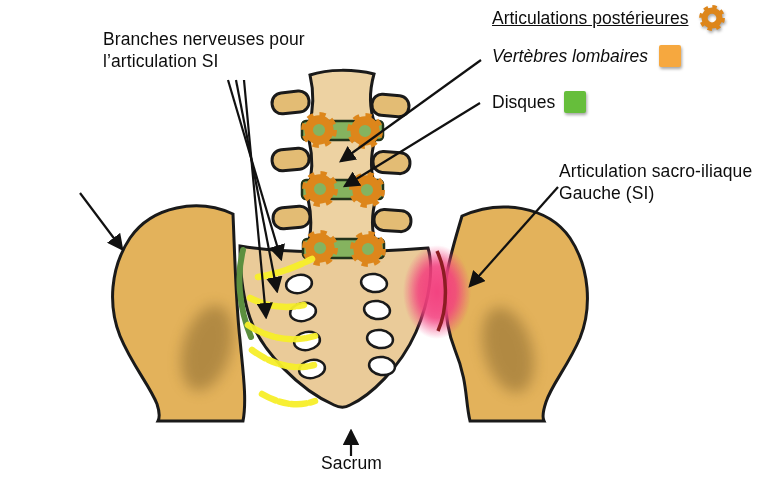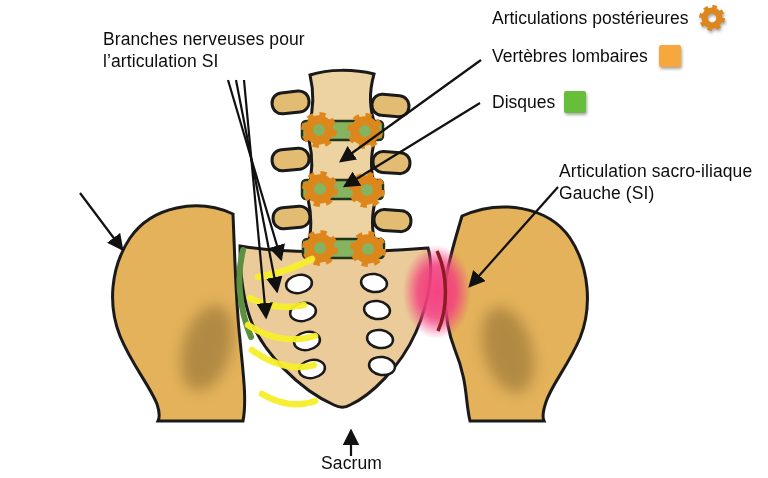--- a/index.html
+++ b/index.html
@@ -14,22 +14,22 @@
   }
   .lbl-branches{left:103px;top:28px;}
   .lbl-bassin{left:4px;top:157px;}
   .lbl-artsi{left:559px;top:160px;width:212px;}
   .lbl-sacrum{left:300px;top:452px;width:103px;text-align:center;}
   .legend-row{
     position:absolute;display:flex;align-items:center;gap:10px;
     font-size:17.5px;white-space:nowrap;
   }
   .legend-row .ic{filter:drop-shadow(1px 2px 1.5px rgba(0,0,0,.35));flex:0 0 auto;}
-  .lr1{left:492px;top:4px;}
-  .lr2{left:492px;top:44px;}
+  .lr1{left:492px;top:4px;text-decoration:underline;}
+  .lr2{left:492px;top:44px;font-style:italic;}
   .lr3{left:492px;top:90px;gap:8px;}
   .outline{stroke:#1a1a1a;}
 </style>
 </head>
 <body>
 
 <div class="stage">
 
   <svg class="anatomy" width="768" height="478" viewBox="0 0 768 478">
     <defs>

